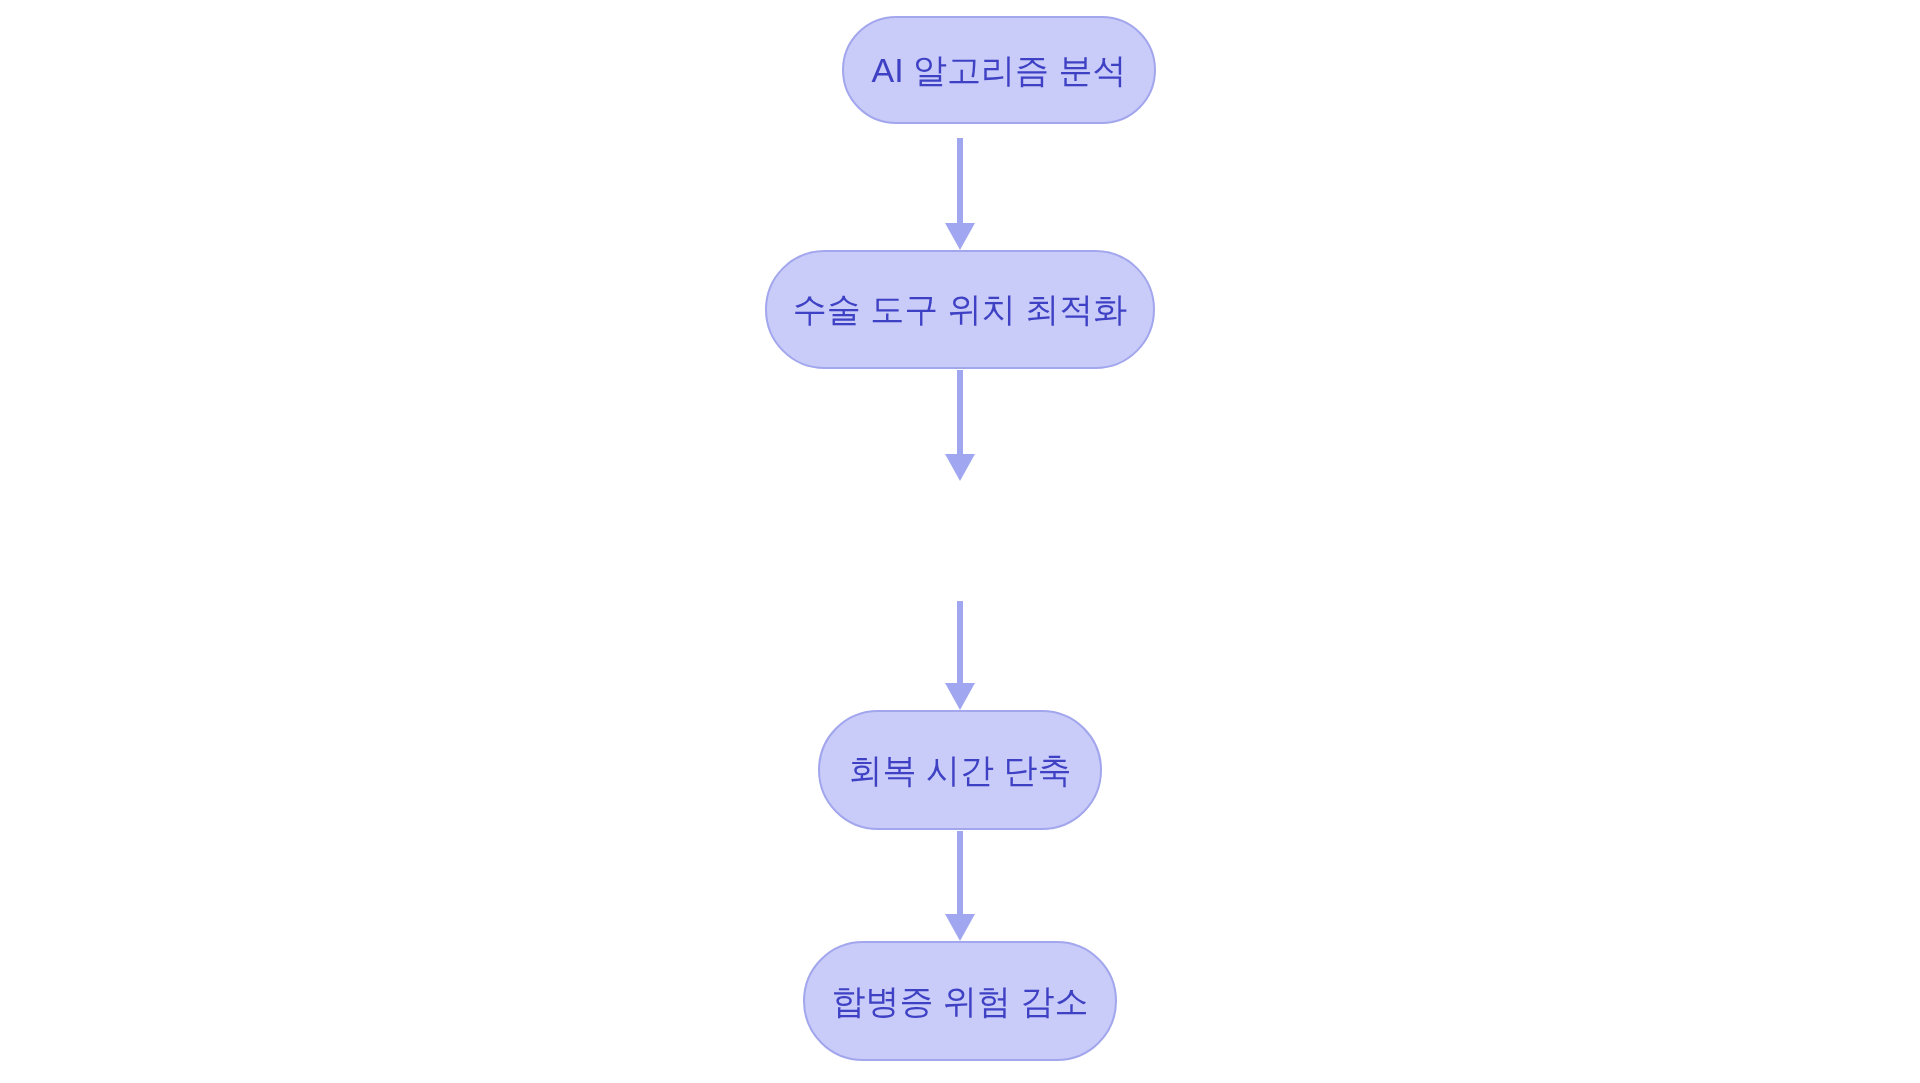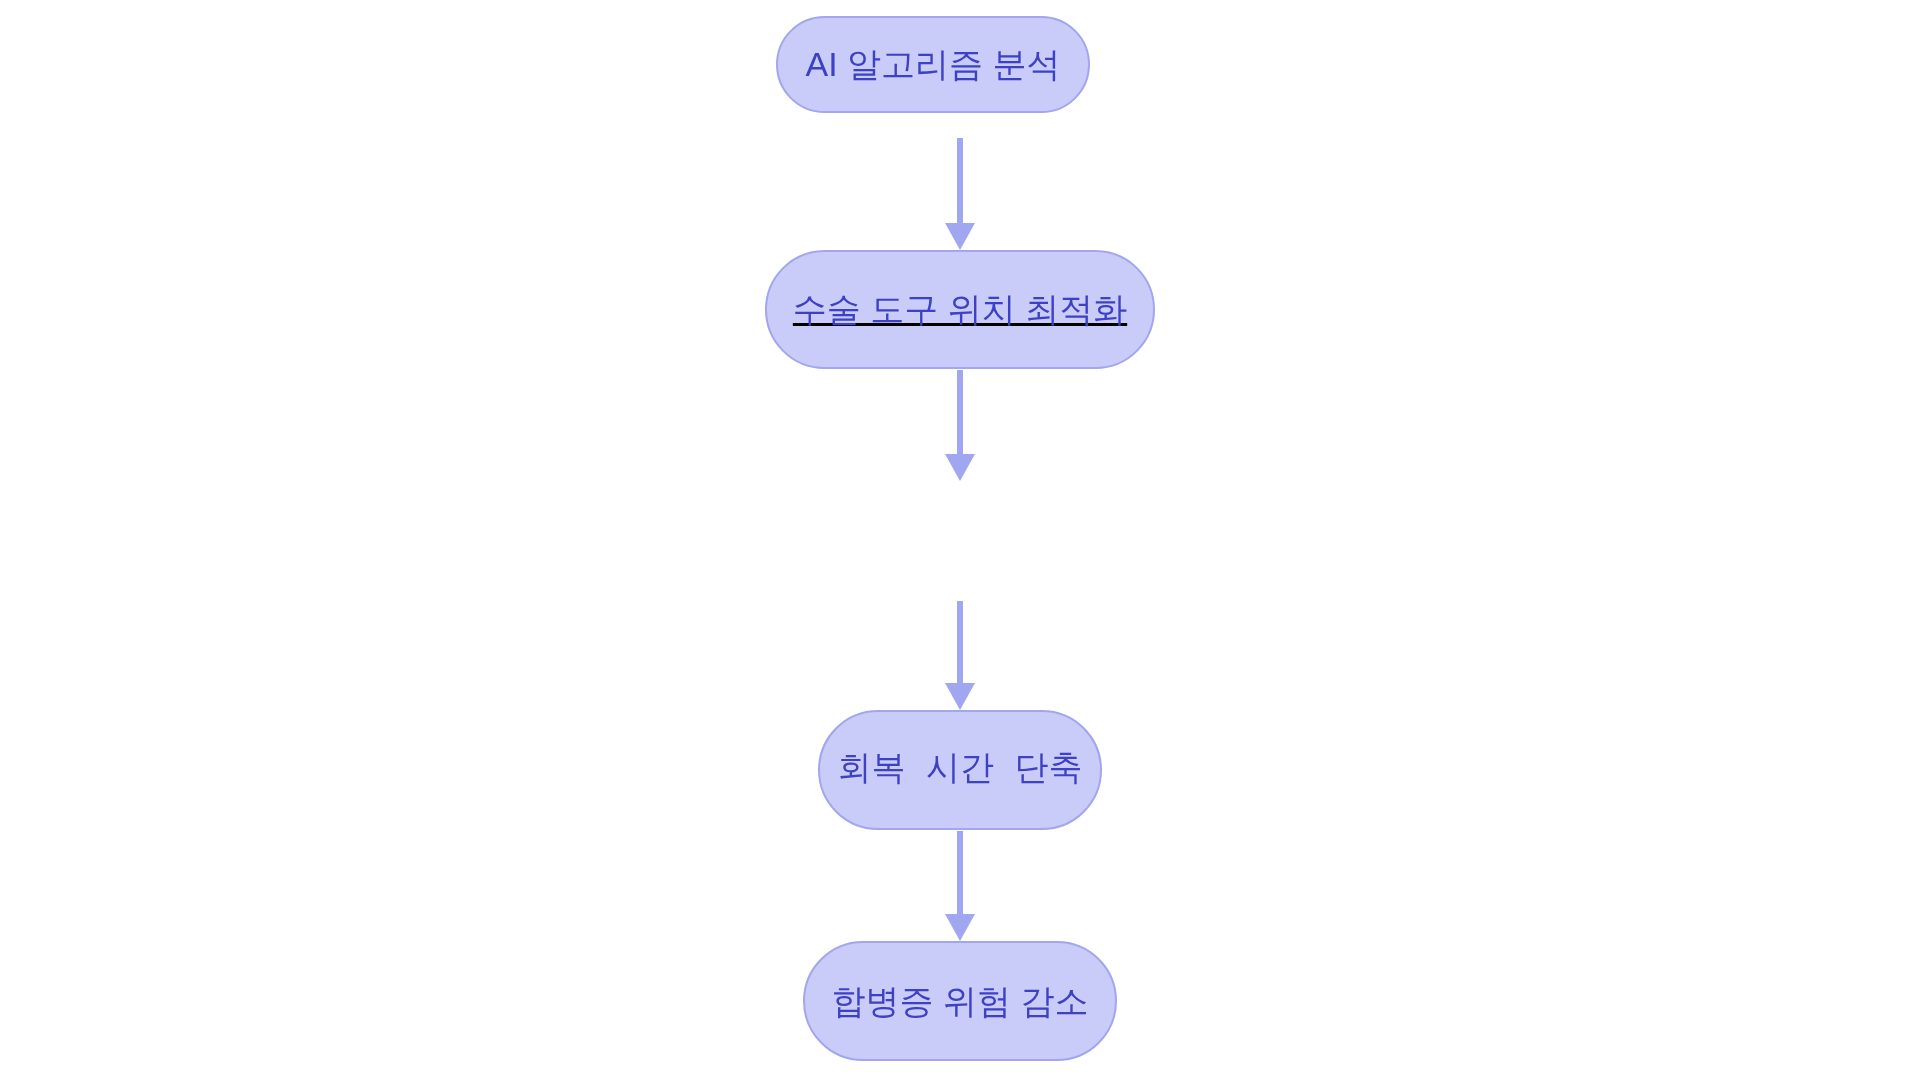--- a/index.html
+++ b/index.html
@@ -25,24 +25,24 @@
     align-items: center;
     justify-content: center;
     text-align: center;
   }
   .node-label {
     color: var(--node-text, #3E41C4);
     font-size: 34px;
     line-height: 1.2;
     white-space: nowrap;
   }
-  .n1 { left: 776px; top: 16px;  width: 314px; height: 97px; }
-  .n2 { left: 765px; top: 250px; width: 390px; height: 119px; text-decoration: underline; }
+  .n1 { left: 842px; top: 16px;  width: 314px; height: 108px; }
+  .n2 { left: 765px; top: 250px; width: 390px; height: 119px; }
   .n3 { left: 803px; top: 481px; width: 314px; height: 119px; }
-  .n4 { left: 818px; top: 710px; width: 284px; height: 120px; font-family: Liberation Mono, monospace; }
+  .n4 { left: 818px; top: 710px; width: 284px; height: 120px; }
   .n5 { left: 803px; top: 941px; width: 314px; height: 120px; }
 
   .arrow {
     position: absolute;
     left: 945px;
     width: 30px;
   }
   .a1 { top: 138px; height: 112px; }
   .a2 { top: 370px; height: 111px; }
   .a3 { top: 601px; height: 109px; }

